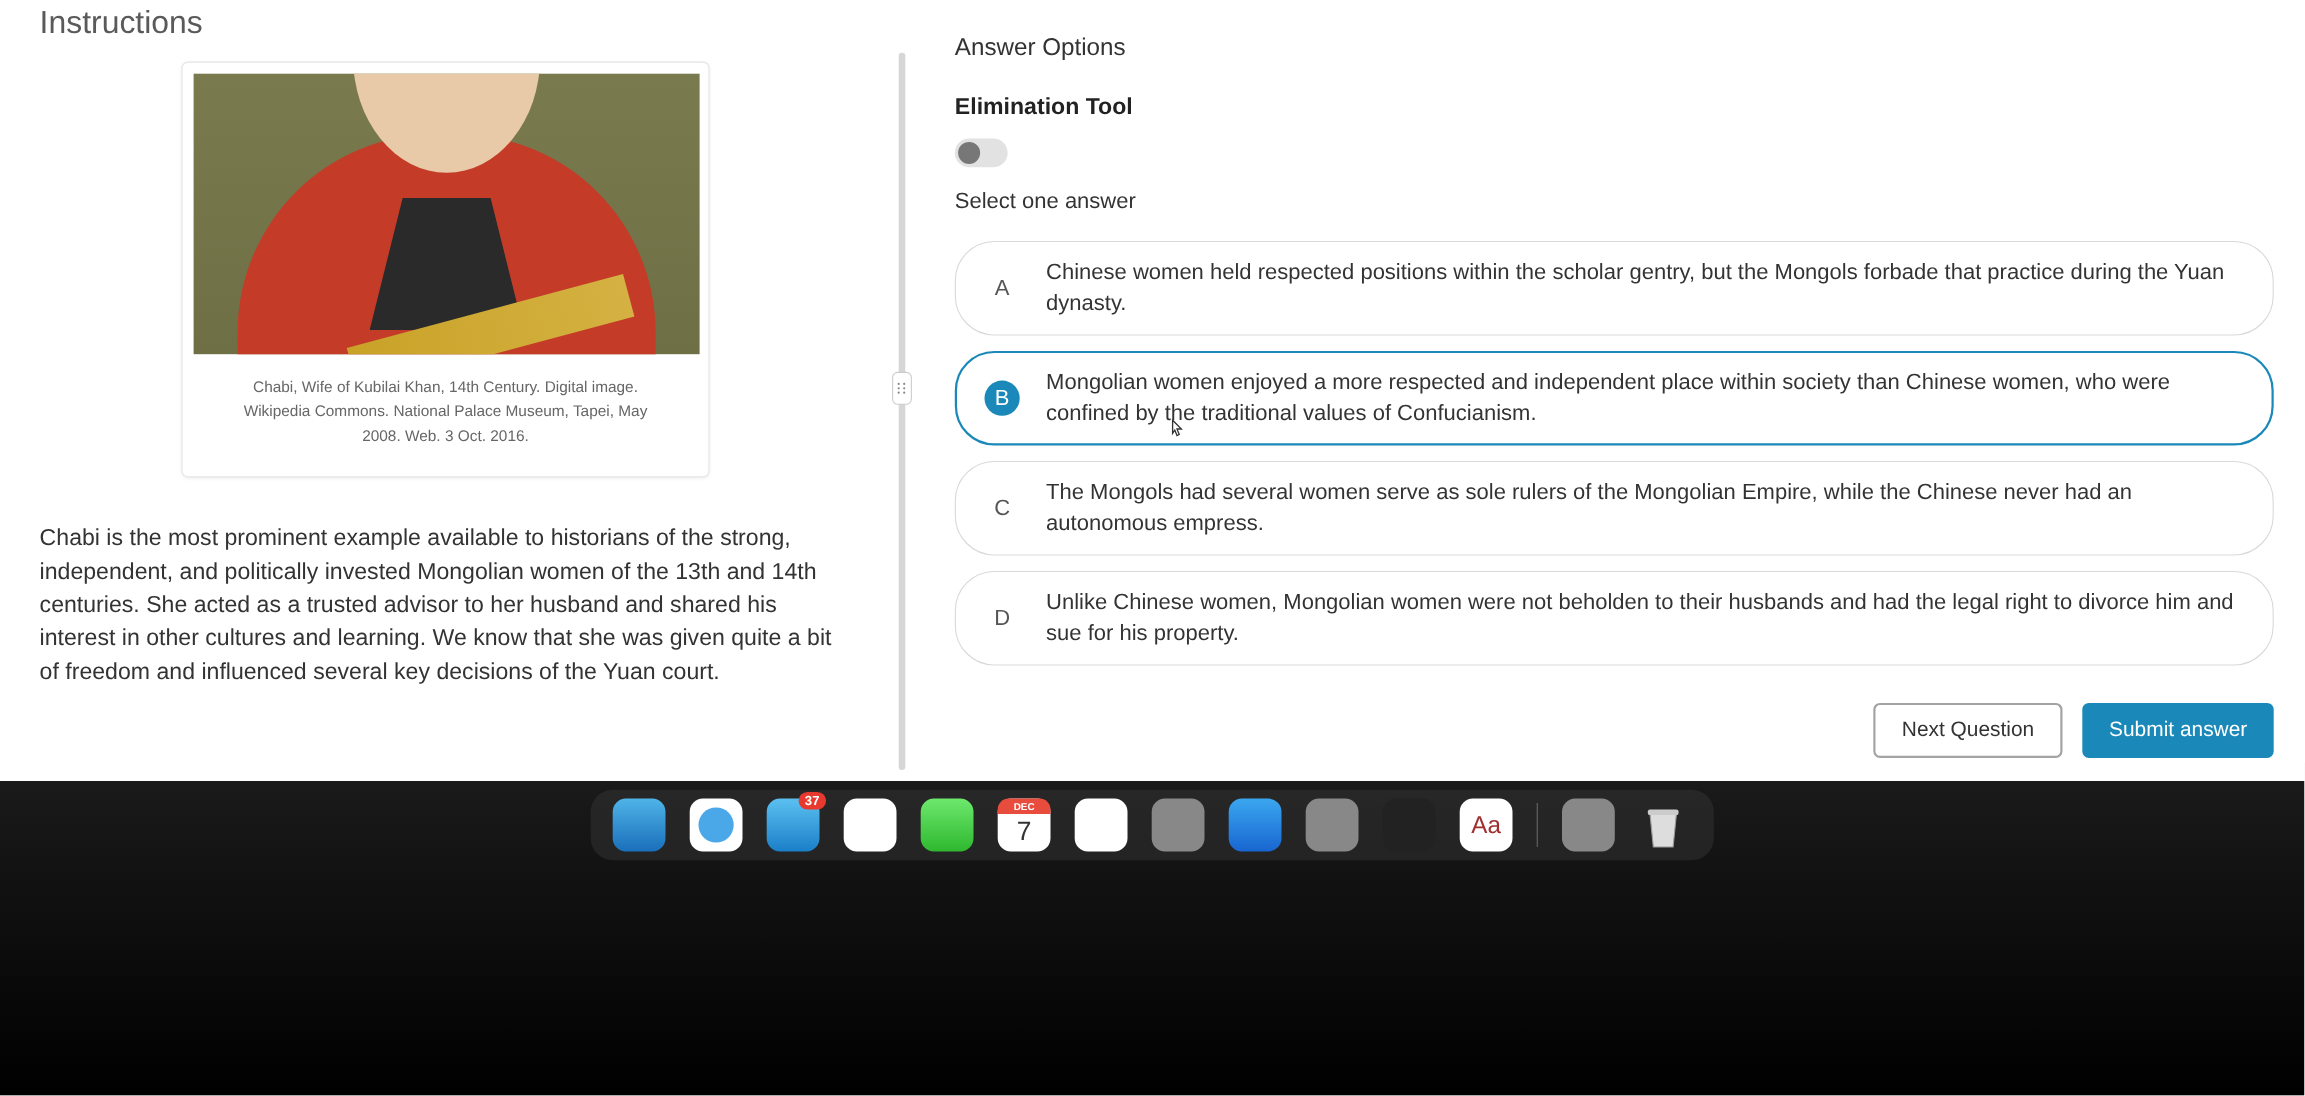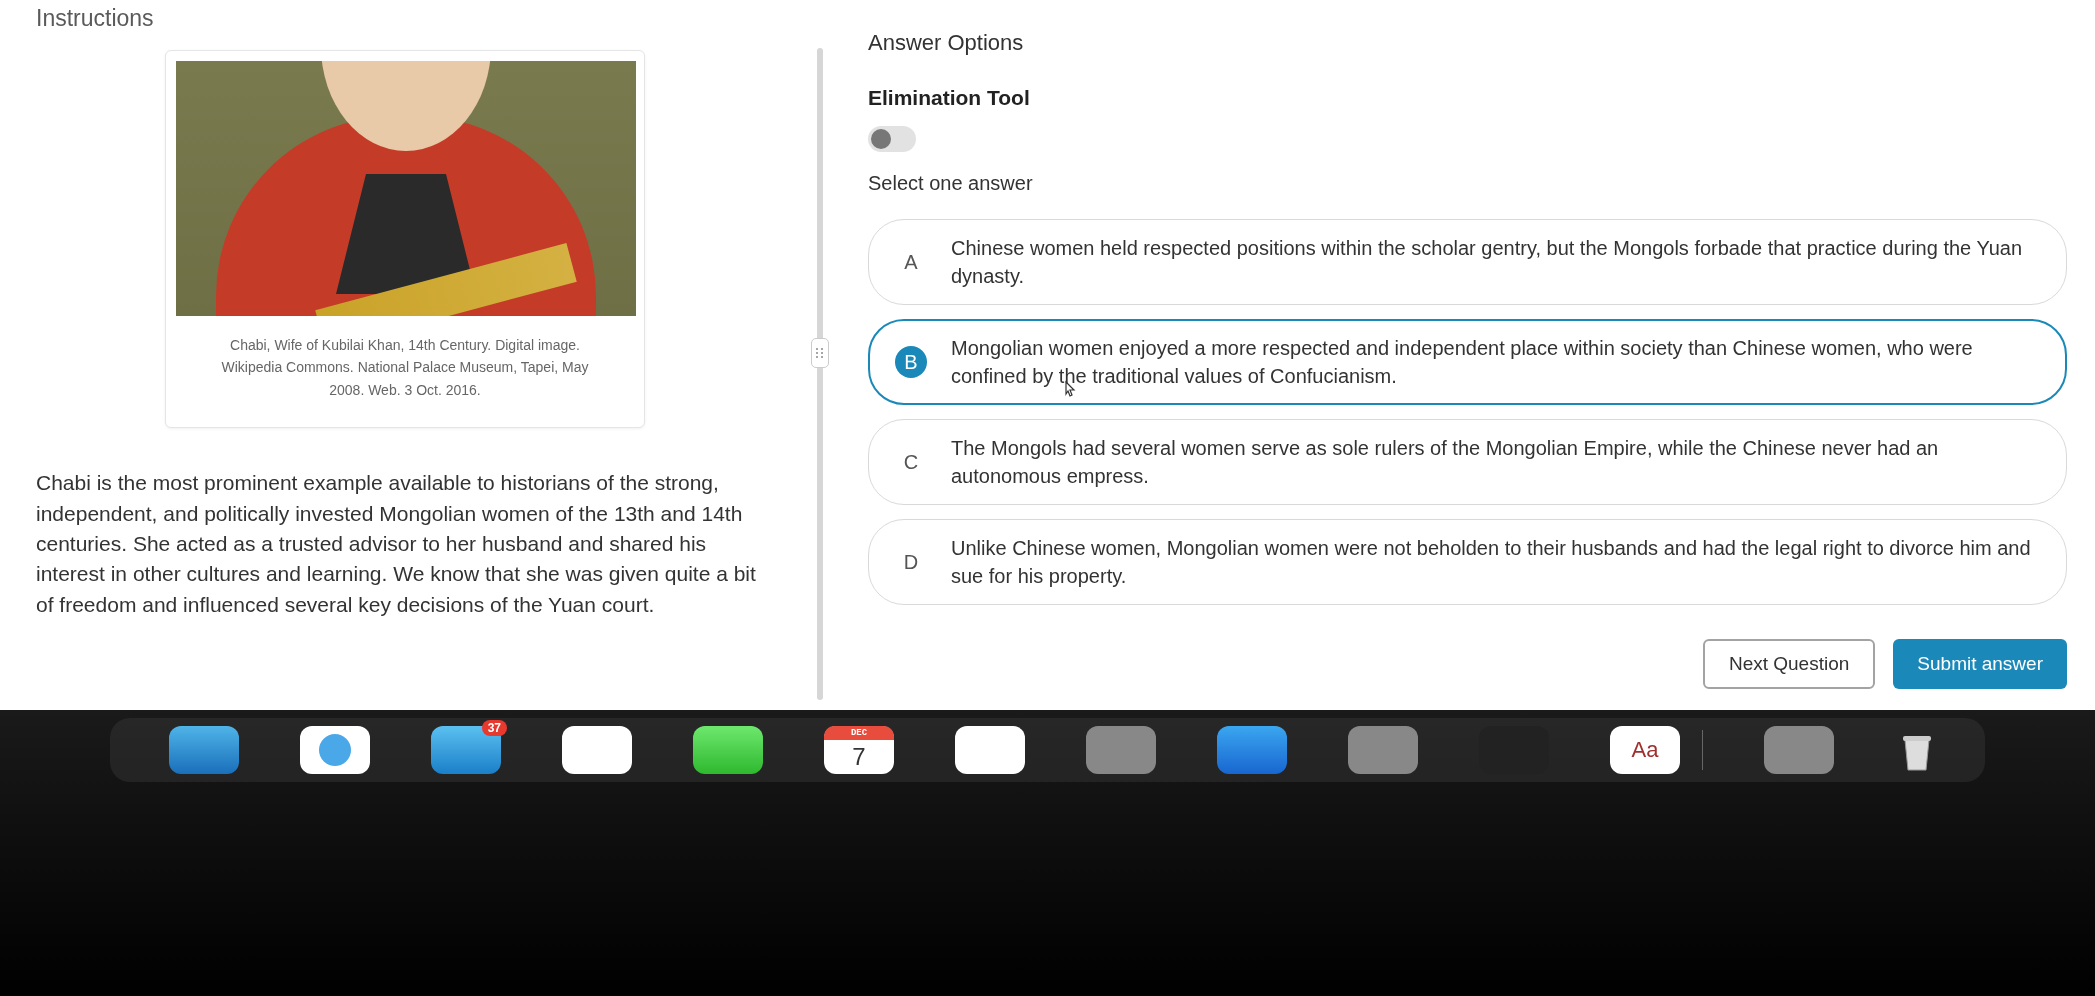--- a/index.html
+++ b/index.html
@@ -22,21 +22,21 @@
       background: #ffffff;
       position: relative;
     }
     .left-panel {
       width: 810px;
       padding: 0 36px 20px 36px;
       position: relative;
       overflow: hidden;
     }
     .left-header {
-      font-size: 23px;
+      font-size: 29px;
       color: #5a5a5a;
       padding: 5px 0 18px 0;
       font-weight: 400;
     }
     .image-card {
       width: 480px;
       margin: 0 auto 18px auto;
       border: 1px solid #e5e5e5;
       border-radius: 6px;
       box-shadow: 0 1px 3px rgba(0,0,0,0.06);
@@ -274,33 +274,32 @@
     }
     .dock {
       display: flex;
       gap: 22px;
       align-items: center;
       background: rgba(60,60,60,0.4);
       padding: 8px 20px;
       border-radius: 20px;
     }
     .dock-icon {
-      width: 70px;
+      width: 48px;
       height: 48px;
       border-radius: 12px;
       position: relative;
-      margin-left: 39px;
     }
     .dock-icon.finder { background: linear-gradient(180deg, #4fb4e8, #1a6fba); }
     .dock-icon.safari { background: #fff; display:flex; align-items:center; justify-content:center; }
     .dock-icon.mail { background: linear-gradient(180deg, #5bc0f0, #1b7fc9); }
     .dock-icon.photos { background: #fff; }
     .dock-icon.facetime { background: linear-gradient(180deg, #6de86d, #2fb82f); }
     .dock-icon.calendar { background: #fff; display:flex; flex-direction:column; }
-    .cal-head { background:#e84c3d; height:14px; border-radius:10px 10px 0 0; font-size:9px; color:#fff; text-align:center; line-height:14px; font-weight:600;font-family:Liberation Mono, monospace;}
+    .cal-head { background:#e84c3d; height:14px; border-radius:10px 10px 0 0; font-size:9px; color:#fff; text-align:center; line-height:14px; font-weight:600;}
     .cal-day { flex:1; display:flex; align-items:center; justify-content:center; font-size:24px; font-weight:500; color:#333;}
     .dock-icon.notes { background: #fff; }
     .dock-icon.appstore { background: linear-gradient(180deg, #3ba6f0, #1866d0); }
     .dock-icon.games { background: #222; }
     .dock-icon.font { background: #fff; display:flex; align-items:center; justify-content:center; font-size:22px; color:#a03030; font-weight:500;}
     .dock-icon.generic { background: #888; }
     .dock-icon.trash { background: transparent; }
     .badge {
       position: absolute;
       top: -6px;

